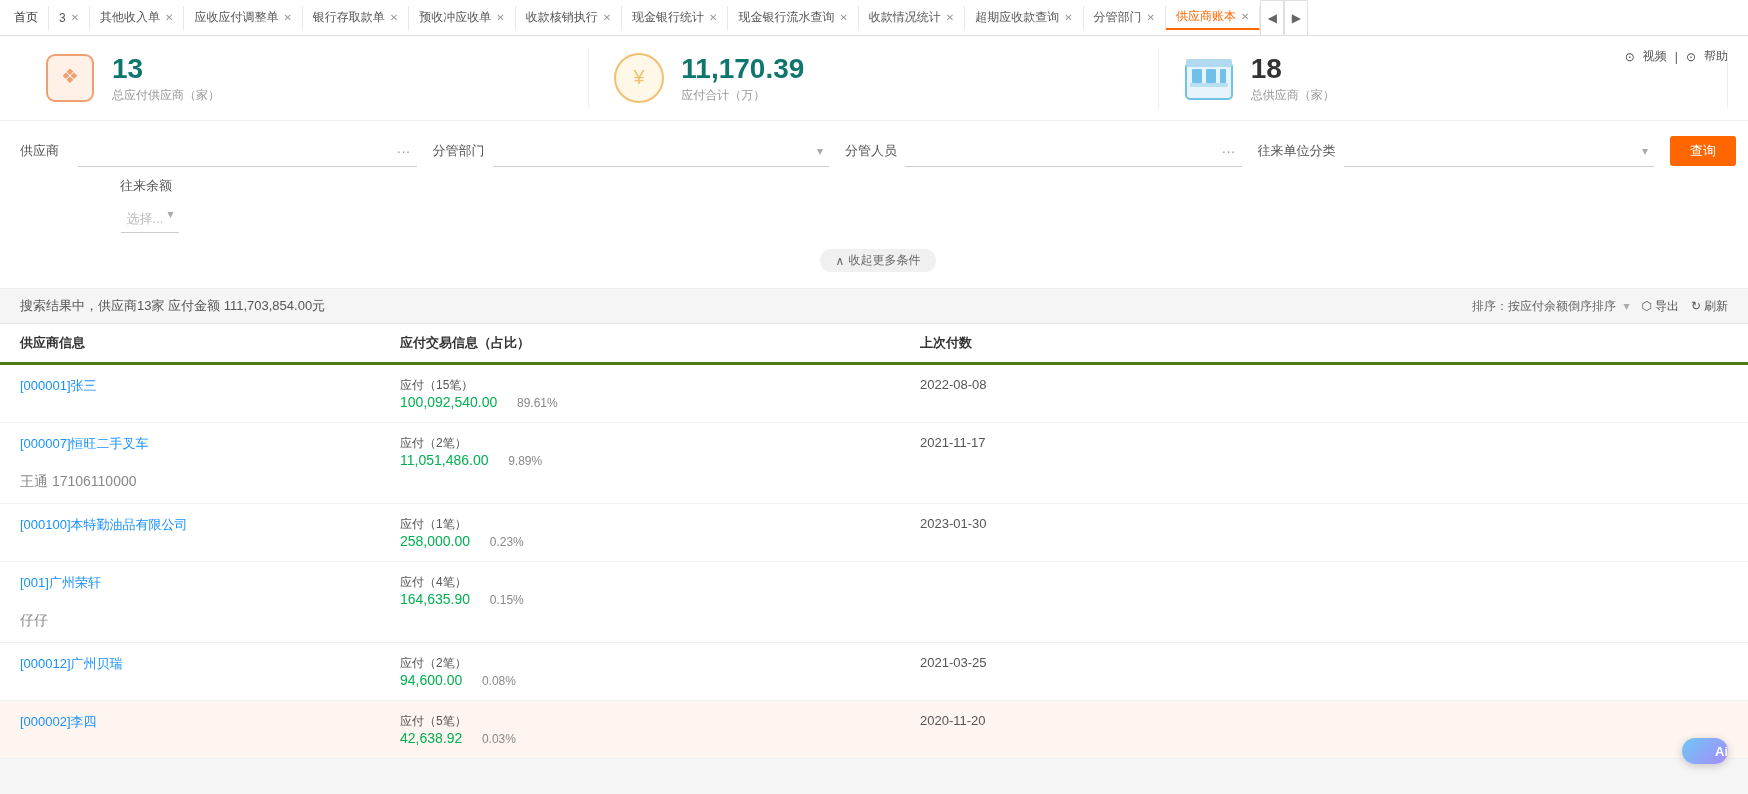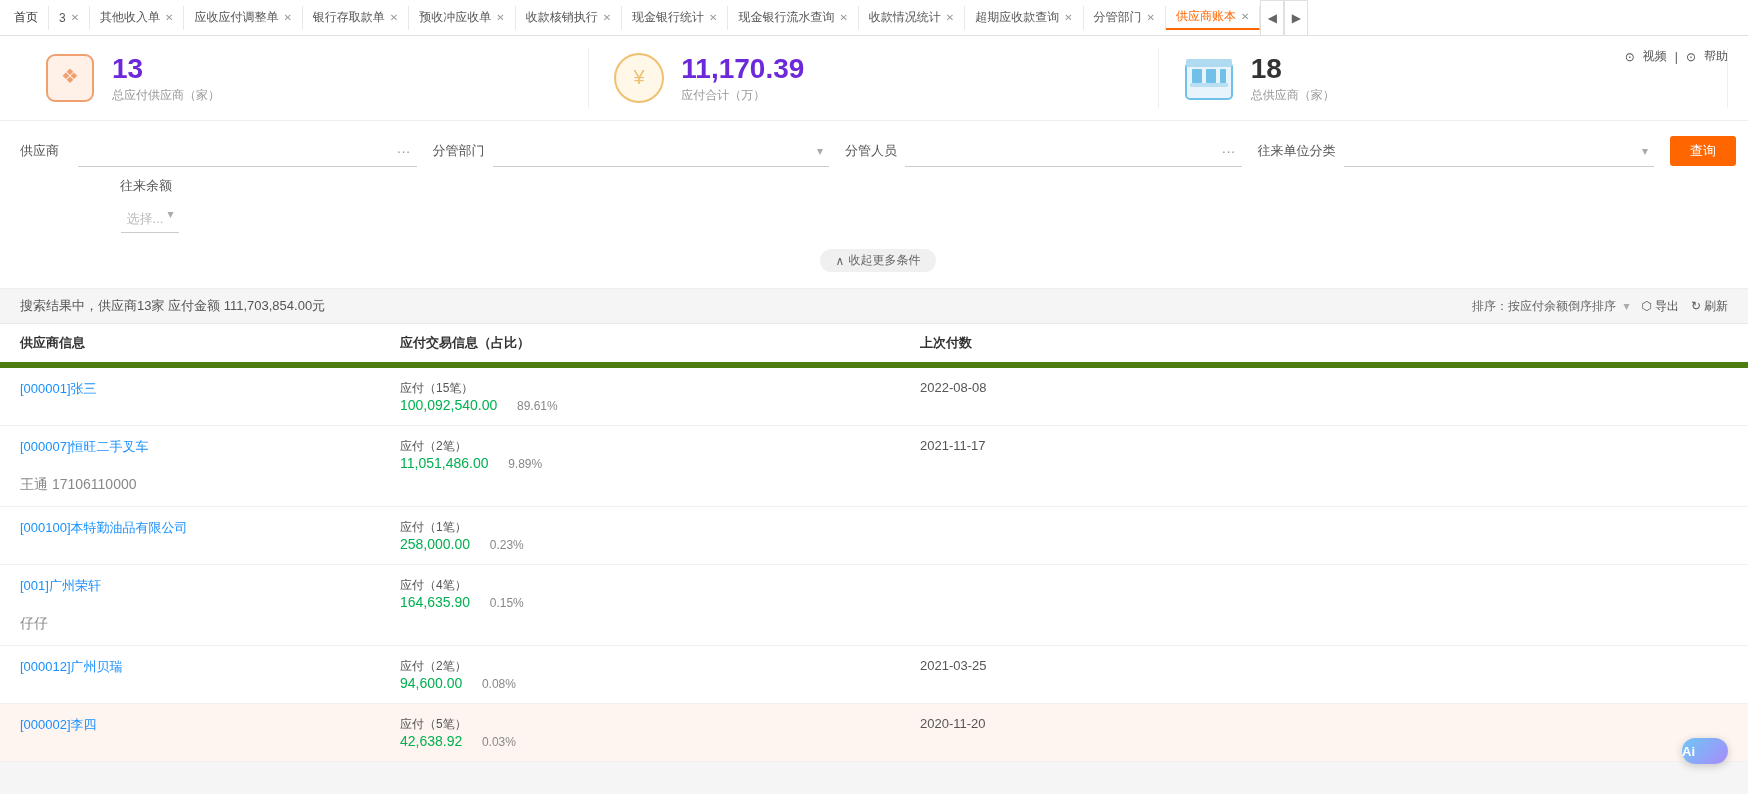--- a/index.html
+++ b/index.html
@@ -51,21 +51,21 @@
     .stat-icon {
       width: 60px;
       height: 60px;
       display: flex;
       align-items: center;
       justify-content: center;
       margin-right: 12px;
     }
     .stat-icon svg { width: 54px; height: 54px; }
     .stat-info { }
-    .stat-number { font-size: 28px; font-weight: bold; color: #6d28d9; }
+    .stat-number { font-size: 28px; font-weight: bold; color: #0f766e; }
     .stat-label { font-size: 12px; color: #999; margin-top: 2px; }
 
     .top-right-links {
       position: absolute;
       right: 20px;
       top: 12px;
       font-size: 12px;
       color: #666;
       display: flex;
       align-items: center;
@@ -177,21 +177,21 @@
     }
 
     
     .main-table {
       background: #fff;
       margin: 0;
     }
     .table-header {
       display: flex;
       padding: 10px 20px;
-      border-bottom: 6px solid #4d7c0f;
+      border-bottom: 3px solid #4d7c0f;
       background: #fff;
     }
     .col-supplier { flex: 0 0 380px; font-weight: 600; font-size: 13px; color: #333; }
     .col-transaction { flex: 0 0 520px; font-weight: 600; font-size: 13px; color: #333; }
     .col-lastpay { flex: 1; font-weight: 600; font-size: 13px; color: #333; }
 
     .table-row {
       display: flex;
       padding: 12px 20px;
       border-bottom: 1px solid #f0f0f0;
@@ -438,20 +438,21 @@
     <div class="supplier-info">
       <a class="supplier-link">[000100]本特勤油品有限公司</a>
     </div>
     <div class="transaction-info">
       <div class="trans-label">应付（1笔）</div>
       <div>
         <a class="trans-amount">258,000.00</a>
         <span class="trans-percent">0.23%</span>
       </div>
     </div>
+    <div class="lastpay-info">2023-01-30</div>
   </div>
 
   <div class="table-row">
     <div class="supplier-info">
       <a class="supplier-link">[001]广州荣轩</a>
       <div class="supplier-sub">仔仔</div>
     </div>
     <div class="transaction-info">
       <div class="trans-label">应付（4笔）</div>
       <div>
@@ -484,15 +485,15 @@
       <div class="trans-label">应付（5笔）</div>
       <div>
         <a class="trans-amount">42,638.92</a>
         <span class="trans-percent">0.03%</span>
       </div>
     </div>
     <div class="lastpay-info">2020-11-20</div>
   </div>
 </div>
 
-<div style="position:fixed;bottom:30px;right:20px;width:46px;height:26px;background:linear-gradient(135deg,#6ec6f5,#a78bfa);border-radius:13px;display:flex;align-items:center;justify-content:flex-start;cursor:pointer;box-shadow:0 2px 8px rgba(0,0,0,0.2);">
+<div style="position:fixed;bottom:30px;right:20px;width:46px;height:26px;background:linear-gradient(135deg,#6ec6f5,#a78bfa);border-radius:13px;display:flex;align-items:center;justify-content:flex-end;cursor:pointer;box-shadow:0 2px 8px rgba(0,0,0,0.2);">
   <span style="color:white;font-size:13px;font-weight:bold;">Ai</span>
 </div>
 
 </body></html>

